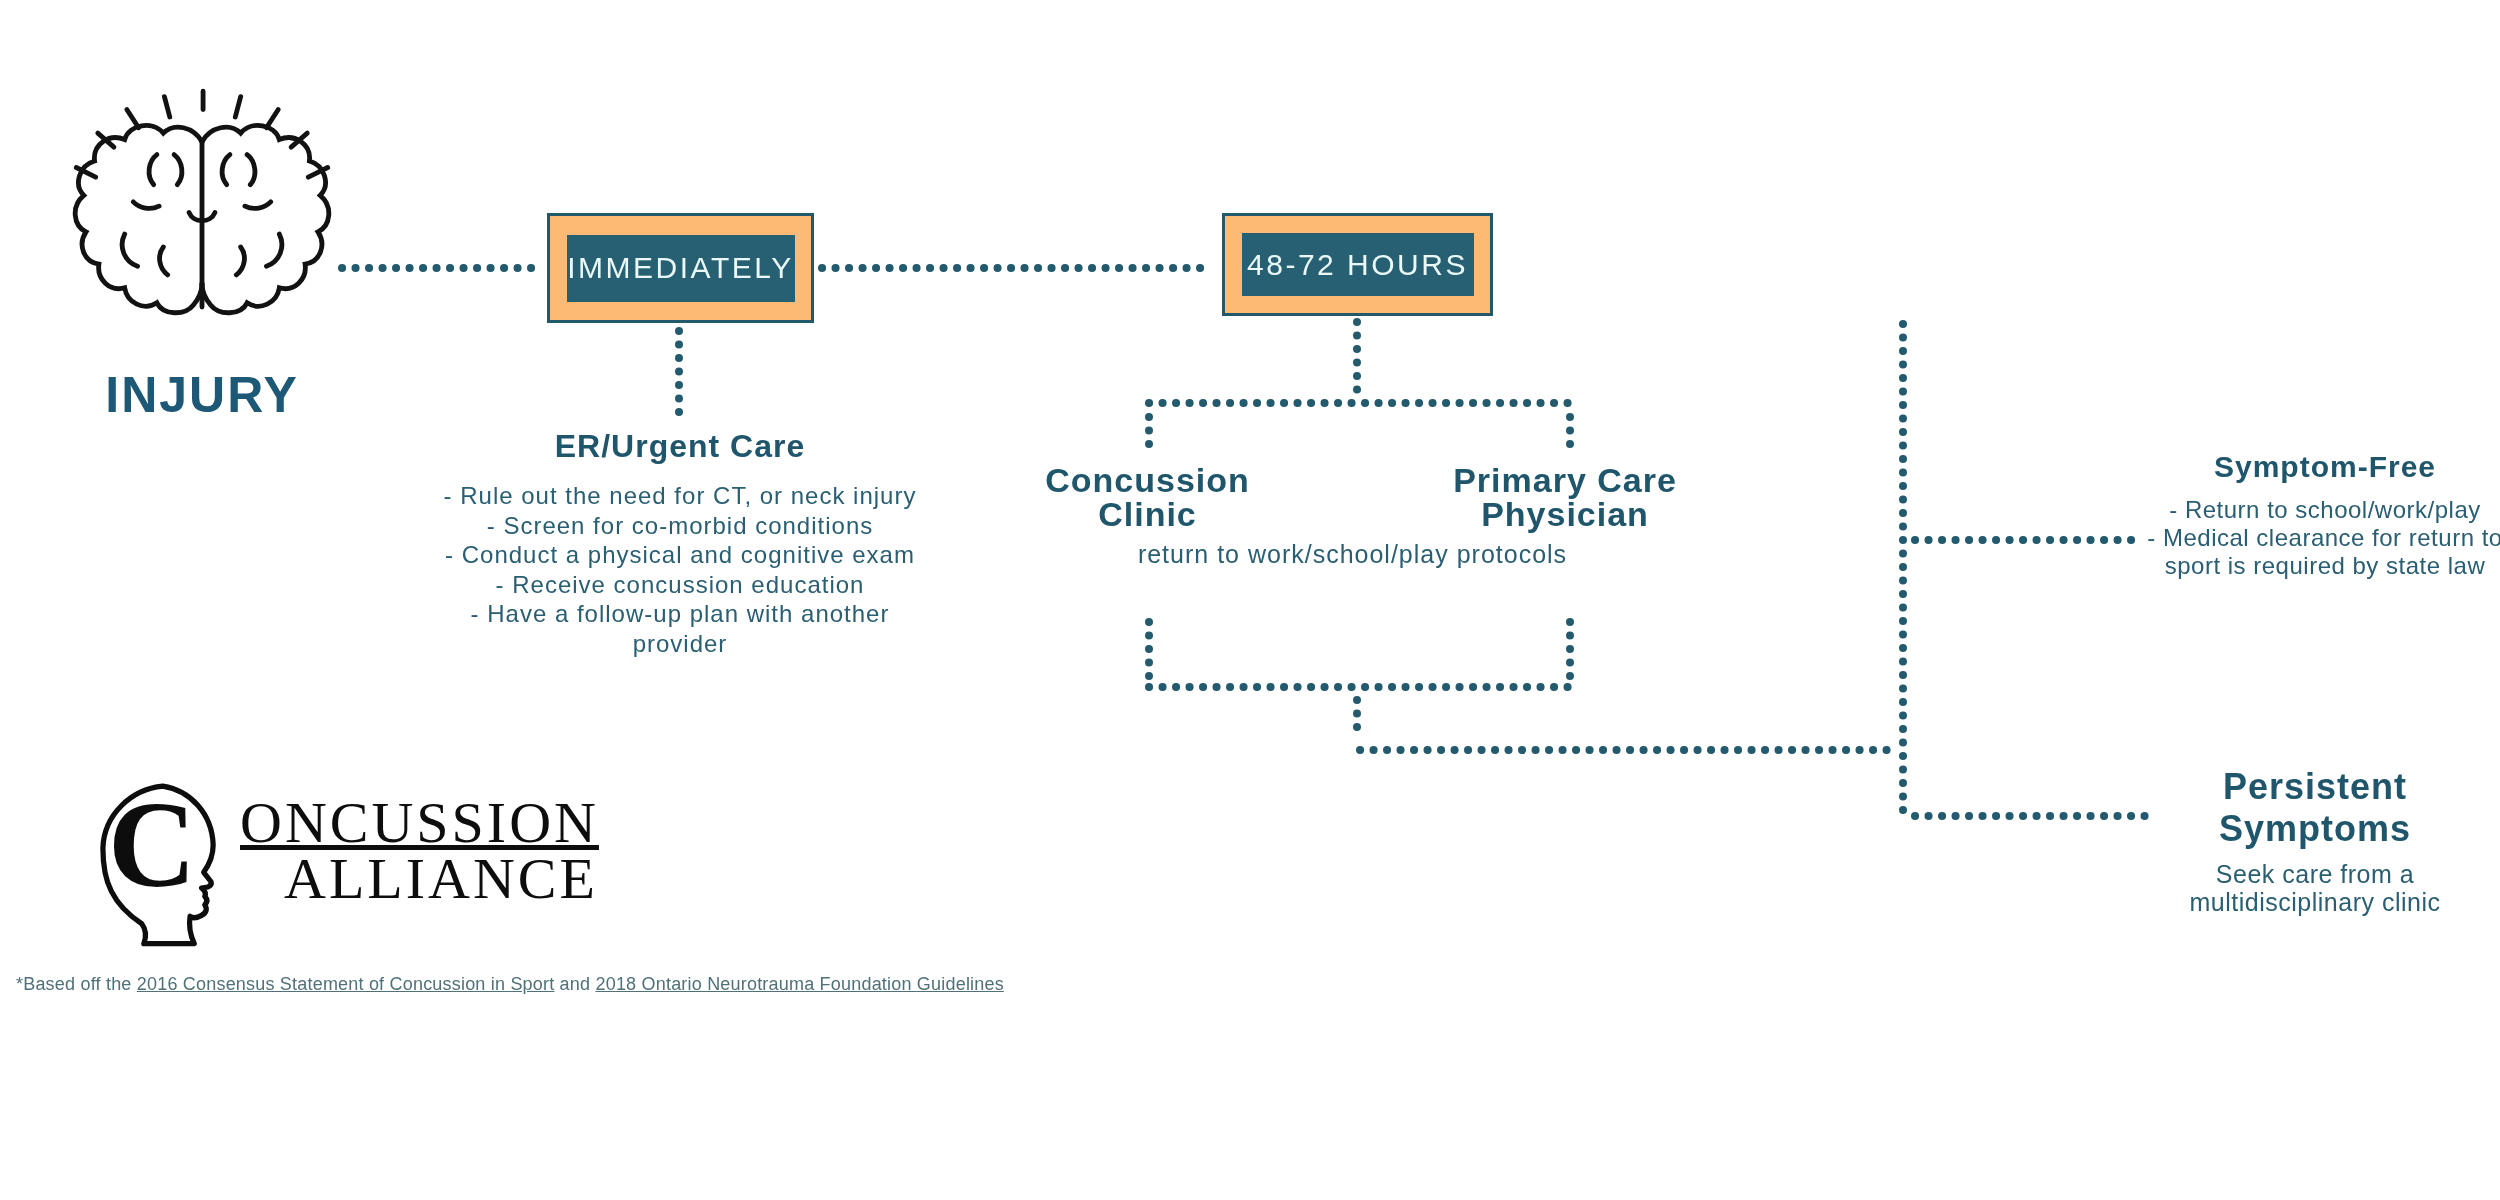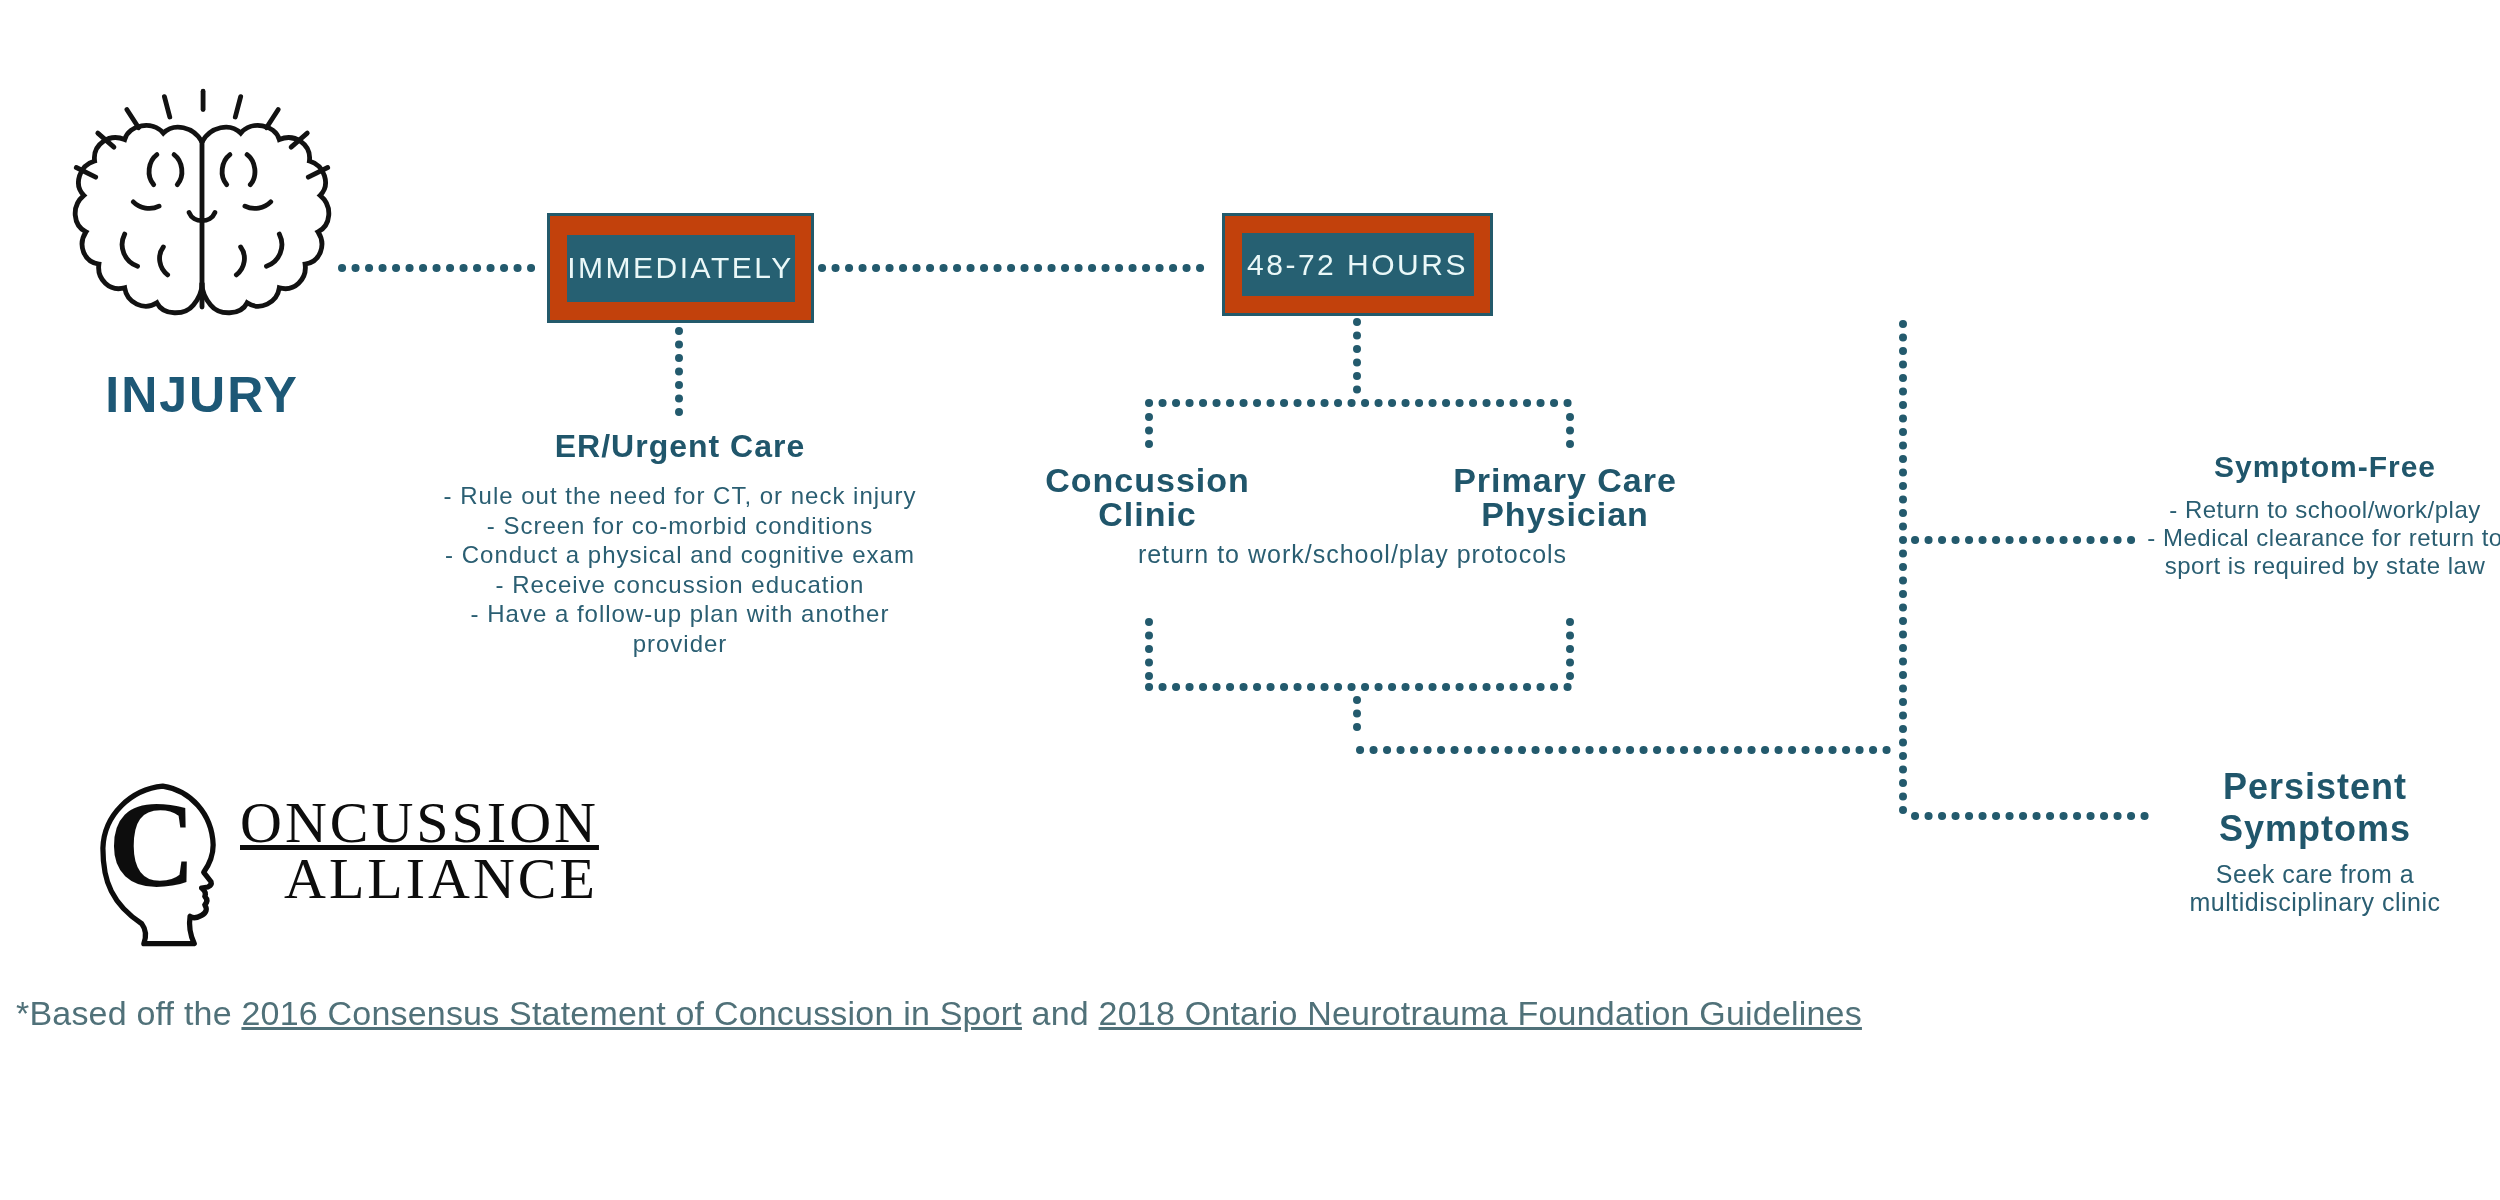--- a/index.html
+++ b/index.html
@@ -12,21 +12,21 @@
   
   #connectors{position:absolute;left:0;top:0;width:2500px;height:1200px;}
   #connectors path{fill:none;stroke:#235a6d;stroke-width:8;stroke-linecap:round;stroke-dasharray:0.1 13.4;}
 
   
   #brain-wrap{left:62px;top:88px;width:280px;height:290px;}
   #injury-label{left:62px;top:366px;width:280px;text-align:center;
     font-size:50px;font-weight:bold;letter-spacing:2px;color:#1d5876;}
 
   
-  .tl-box{border:3px solid #235a6b;background:#c2410c;display:flex;align-items:center;justify-content:center;}
+  .tl-box{border:3px solid #235a6b;background:#fdba74;display:flex;align-items:center;justify-content:center;}
   .tl-box .fill{background:#266072;color:#eaf8f8;display:flex;align-items:center;justify-content:center;
     font-size:30px;letter-spacing:2.5px;white-space:nowrap;}
   #box-immediately{left:547px;top:213px;width:261px;height:104px;}
   #box-immediately .fill{width:228px;height:67px;}
   #box-hours{left:1222px;top:213px;width:265px;height:97px;}
   #box-hours .fill{width:232px;height:63px;}
   #box-weeks{left:1764px;top:213px;width:264px;height:99px;}
   #box-weeks .fill{width:231px;height:66px;}
 
   .h-teal{font-weight:bold;color:#20566b;}
@@ -57,21 +57,21 @@
   #ps-text{font-size:25px;letter-spacing:0.5px;line-height:28px;}
   #ps-text div{white-space:nowrap;}
 
   
   #logo{left:88px;top:782px;width:520px;height:180px;font-family:"Liberation Serif",serif;color:#0d0d0d;}
   #logo-c{position:absolute;left:20px;top:2px;font-size:122px;font-weight:bold;line-height:1;}
   #logo-word1{position:absolute;left:152px;top:12px;font-size:58px;letter-spacing:3px;line-height:1;text-decoration:underline;}
   #logo-word2{position:absolute;left:196px;top:68px;font-size:58px;letter-spacing:3px;line-height:1;}
 
   
-  #footer{left:16px;top:974px;font-size:34px;color:#507179;letter-spacing:0.2px;margin-top:20px;}
+  #footer{left:16px;top:974px;font-size:18px;color:#507179;letter-spacing:0.2px;}
   #footer a{color:#507179;text-decoration:underline;cursor:pointer;}
 </style>
 </head>
 <body>
 
 <div id="canvas">
 
   <svg id="connectors" viewBox="0 0 2500 1200">
     <path d="M342,268 H534"></path>
     <path d="M822,268 H1208"></path>

